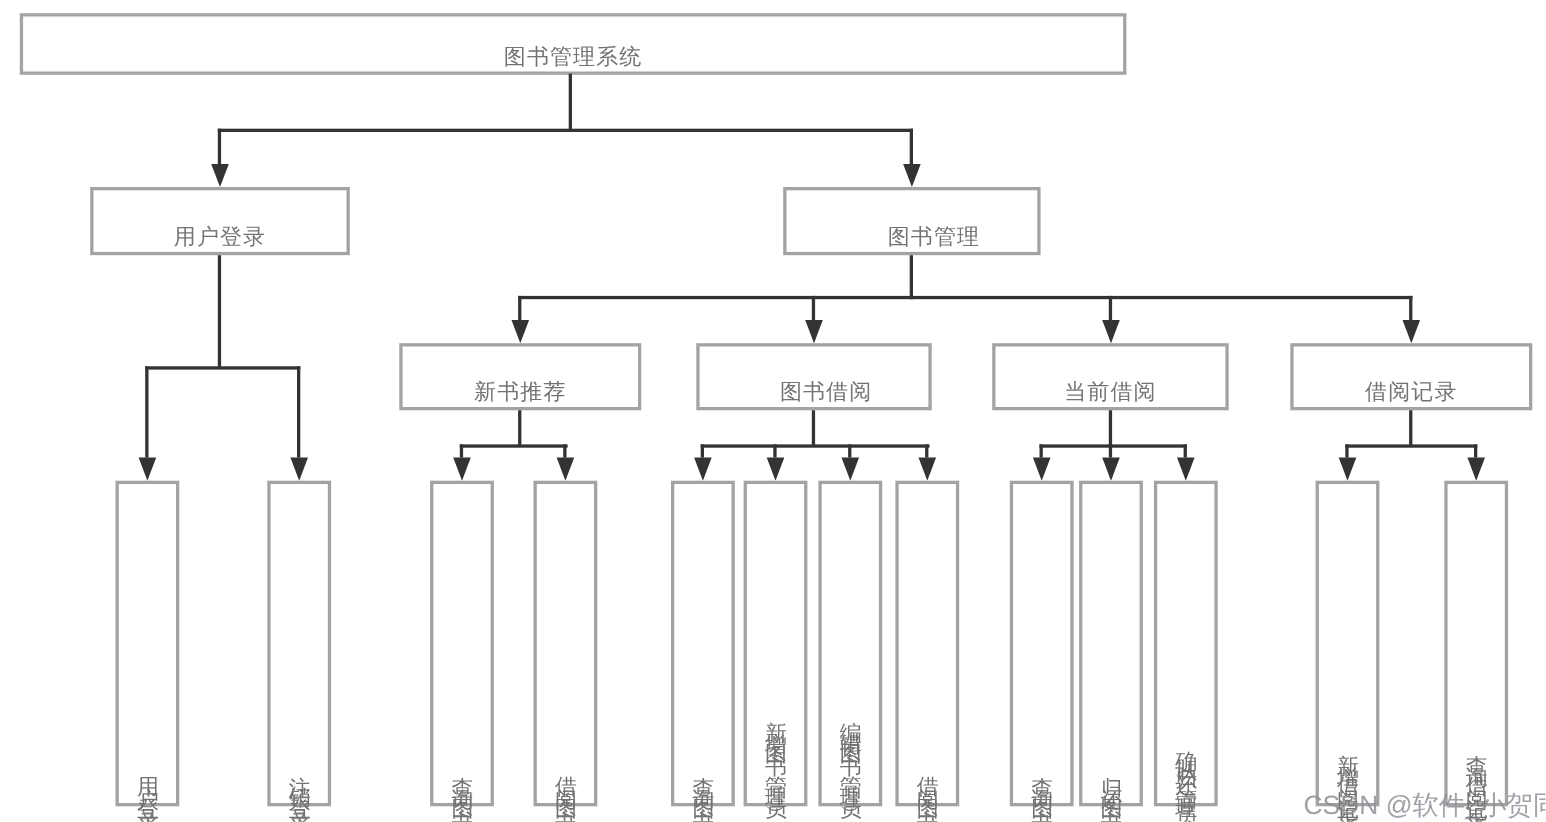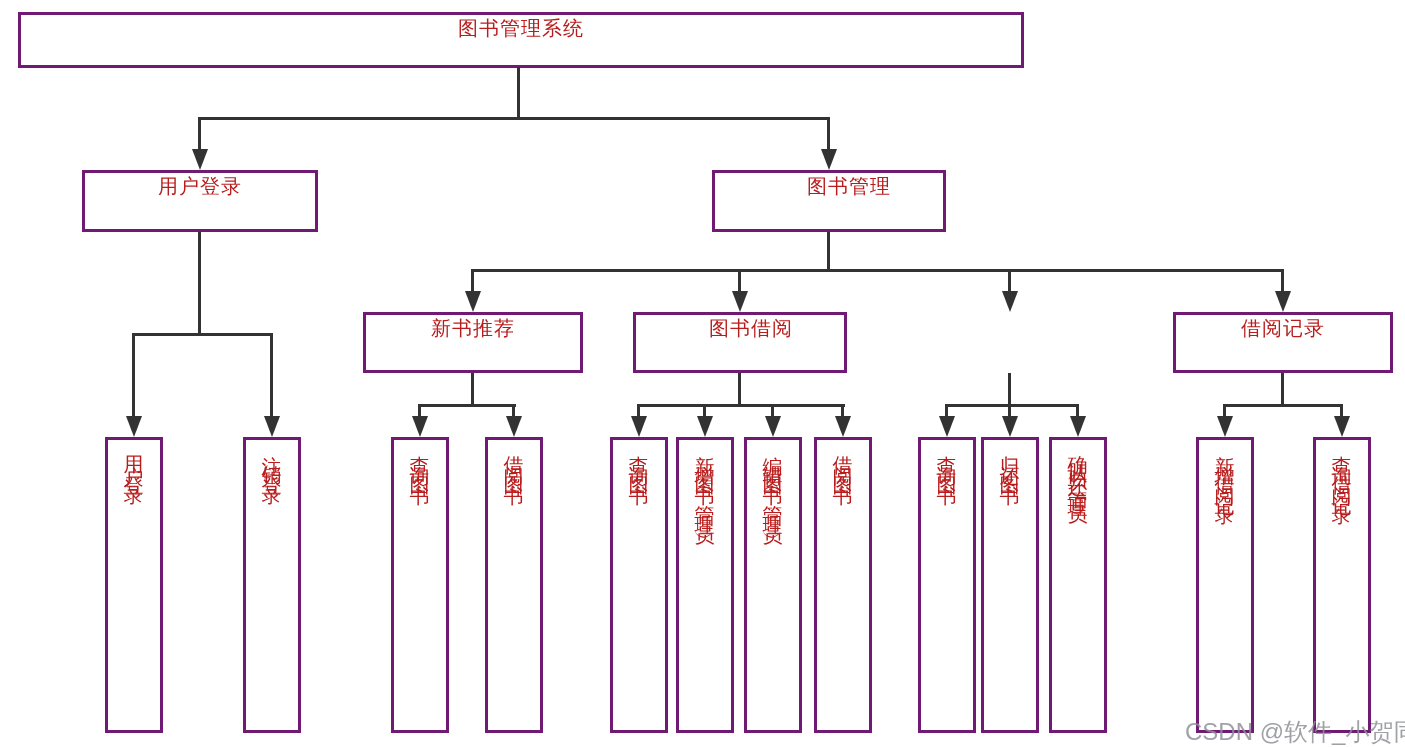--- a/index.html
+++ b/index.html
@@ -11,26 +11,26 @@
     position: relative;
     width: 1405px;
     height: 747px;
     background: #ffffff;
     overflow: hidden;
   }
   
   .node {
     position: absolute;
     box-sizing: border-box;
-    border: 3px solid #701a75;
+    border: 3px solid #a3a3a3;
     background: #ffffff;
     display: flex;
-    align-items: flex-start;
+    align-items: flex-end;
     justify-content: center;
-    color: #b91c1c;
+    color: #737373;
     font-size: 20px;
     letter-spacing: 1px;
     white-space: nowrap;
   }
   .node.leaf { letter-spacing: 0; }
   .leaf .vtext {
     writing-mode: vertical-rl;
     text-orientation: mixed;
     letter-spacing: 10px;
     white-space: nowrap;
@@ -103,20 +103,23 @@
   <div class="arrowhead" style="left:732px; top:291px;"></div>
   <div class="arrowhead" style="left:1002px; top:291px;"></div>
   <div class="arrowhead" style="left:1275px; top:291px;"></div>
 
   <div class="node" style="left:363px; top:312px; width:220px; height:61px;">
     <span>新书推荐</span>
   </div>
   <div class="node" style="left:633px; top:312px; width:214px; height:61px;padding-left:22px;">
     <span>图书借阅</span>
   </div>
+  <div class="node" style="left:902px; top:312px; width:215px; height:61px;">
+    <span>当前借阅</span>
+  </div>
   <div class="node" style="left:1173px; top:312px; width:220px; height:61px;">
     <span>借阅记录</span>
   </div>
 
   <div class="vline" style="left:471px; top:373px; height:33px;"></div>
   <div class="hline" style="left:418px; top:404px; width:98px;"></div>
   <div class="vline" style="left:418px; top:404px; height:12px;"></div>
   <div class="vline" style="left:512px; top:404px; height:12px;"></div>
   <div class="arrowhead" style="left:412px; top:416px;"></div>
   <div class="arrowhead" style="left:506px; top:416px;"></div>

